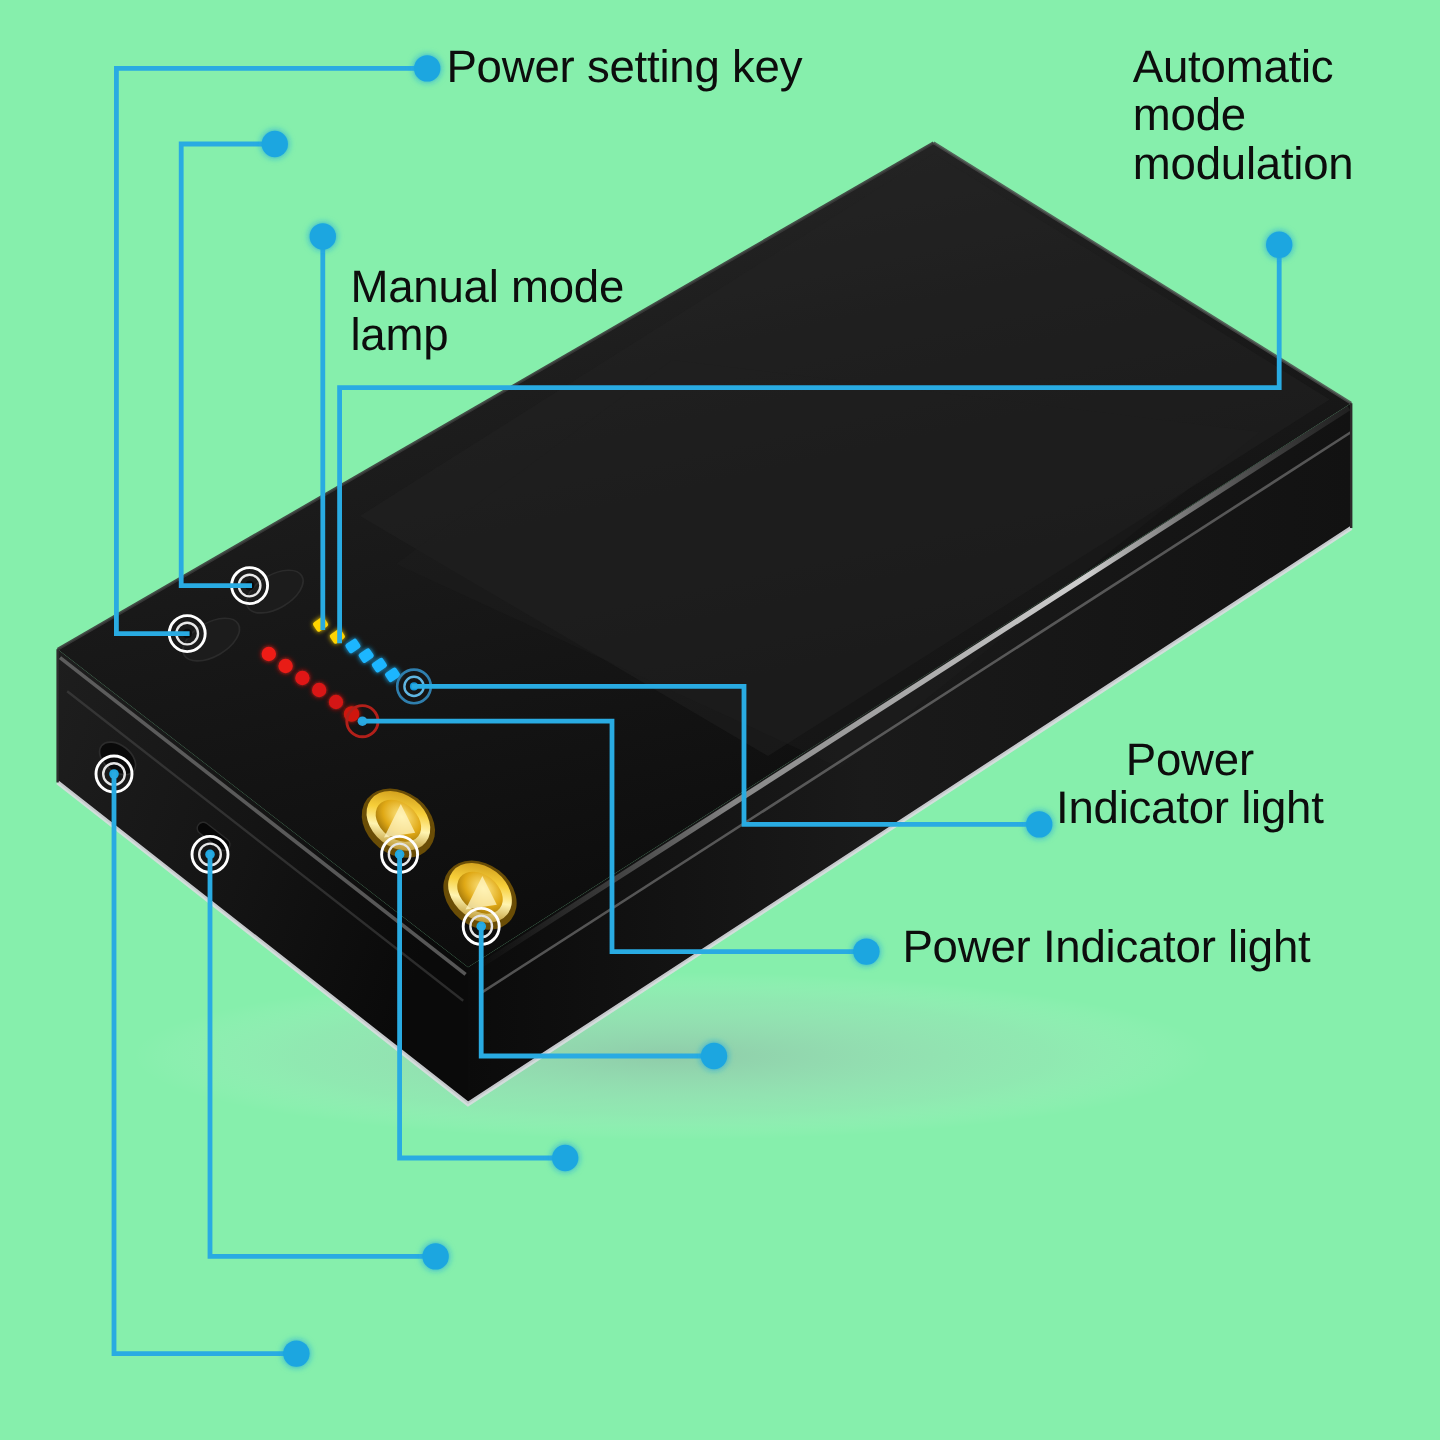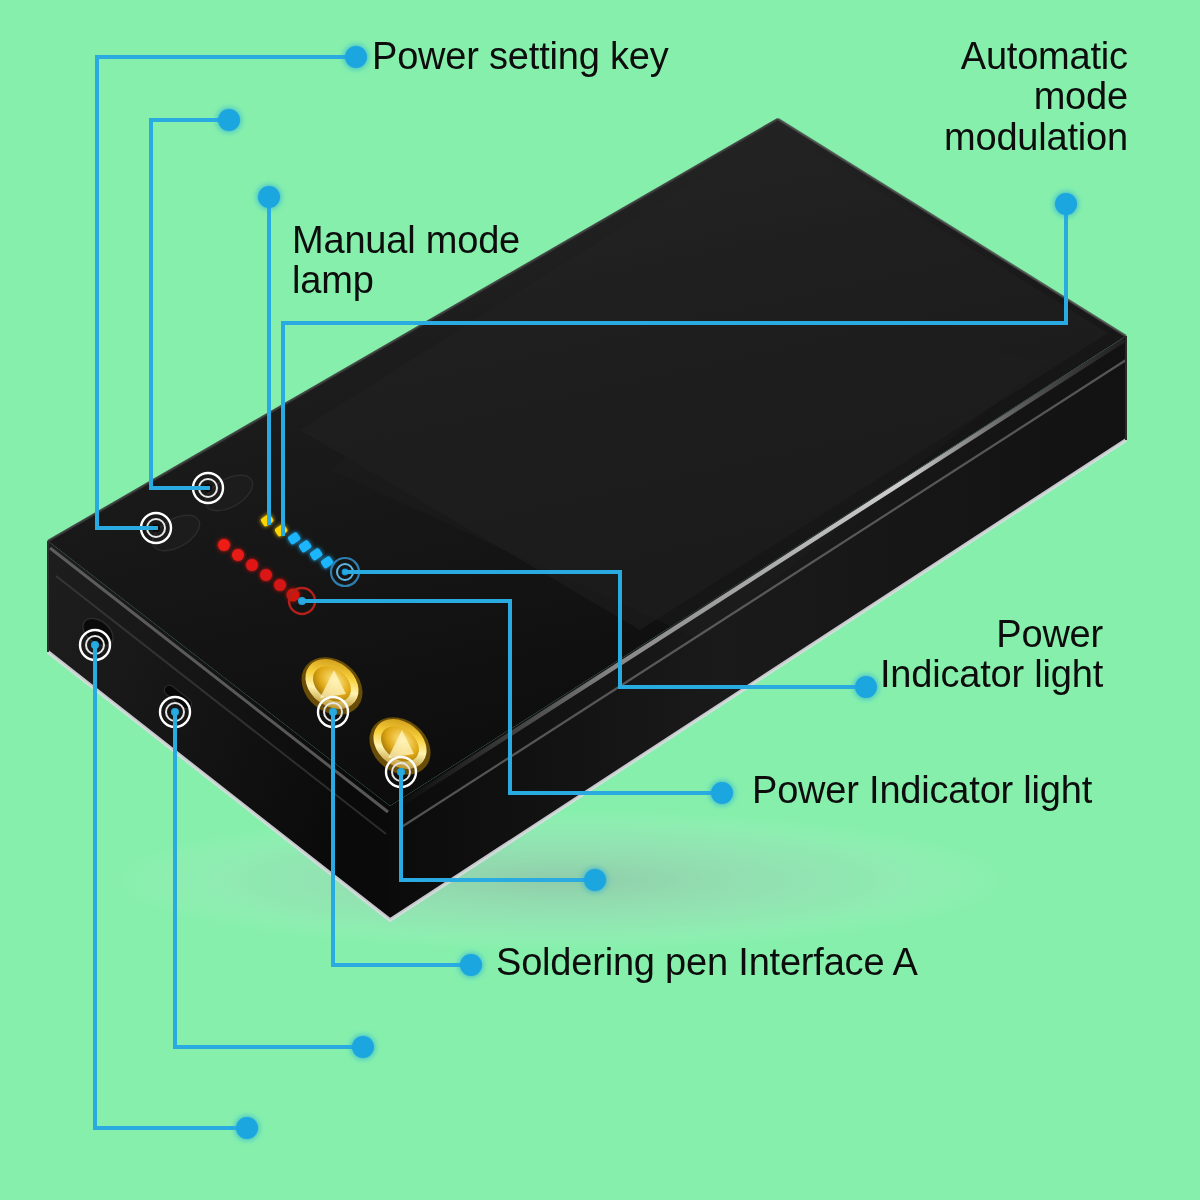--- a/index.html
+++ b/index.html
@@ -28,22 +28,22 @@
     font-family: "Liberation Sans", sans-serif;
     font-size: 38px;
     line-height: 1.06;
     letter-spacing: -0.2px;
     white-space: pre-line;
     font-weight: 400;
   }
   .lbl-power-setting   { left: 372px; top: 36px;   }
   .lbl-switch-mode     { left: 246px; top: 98px;   }
   .lbl-manual-lamp     { left: 292px; top: 172px; margin-top: 48px;  }
-  .lbl-auto-mode       { left: 944px; top: 36px;  text-align: right; }
-  .lbl-power-ind-top   { left: 880px; top: 614px;  text-align: right; }
+  .lbl-auto-mode       { left: 944px; top: 36px;  text-align: left; }
+  .lbl-power-ind-top   { left: 880px; top: 614px;  text-align: center; }
   .lbl-power-ind-bot   { left: 752px; top: 770px;  }
   .lbl-pen-b           { left: 620px; top: 856px;  }
   .lbl-pen-a           { left: 496px; top: 942px;  }
   .lbl-typec           { left: 385px; top: 1024px; }
   .lbl-manual-weld     { left: 268px; top: 1106px; }
 </style>
 </head>
 <body>
 
 <div id="stage">
@@ -256,17 +256,16 @@
   <div class="callout-label lbl-auto-mode">Automatic
 mode
 modulation</div>
 
   <div class="callout-label lbl-power-ind-top">Power
 Indicator light</div>
 
   <div class="callout-label lbl-power-ind-bot">Power Indicator light</div>
 
 
-  <div class="callout-label lbl-pen-a">Soldering pen Interface A</div>
 
 
 
 </div>
 
 </body></html>

